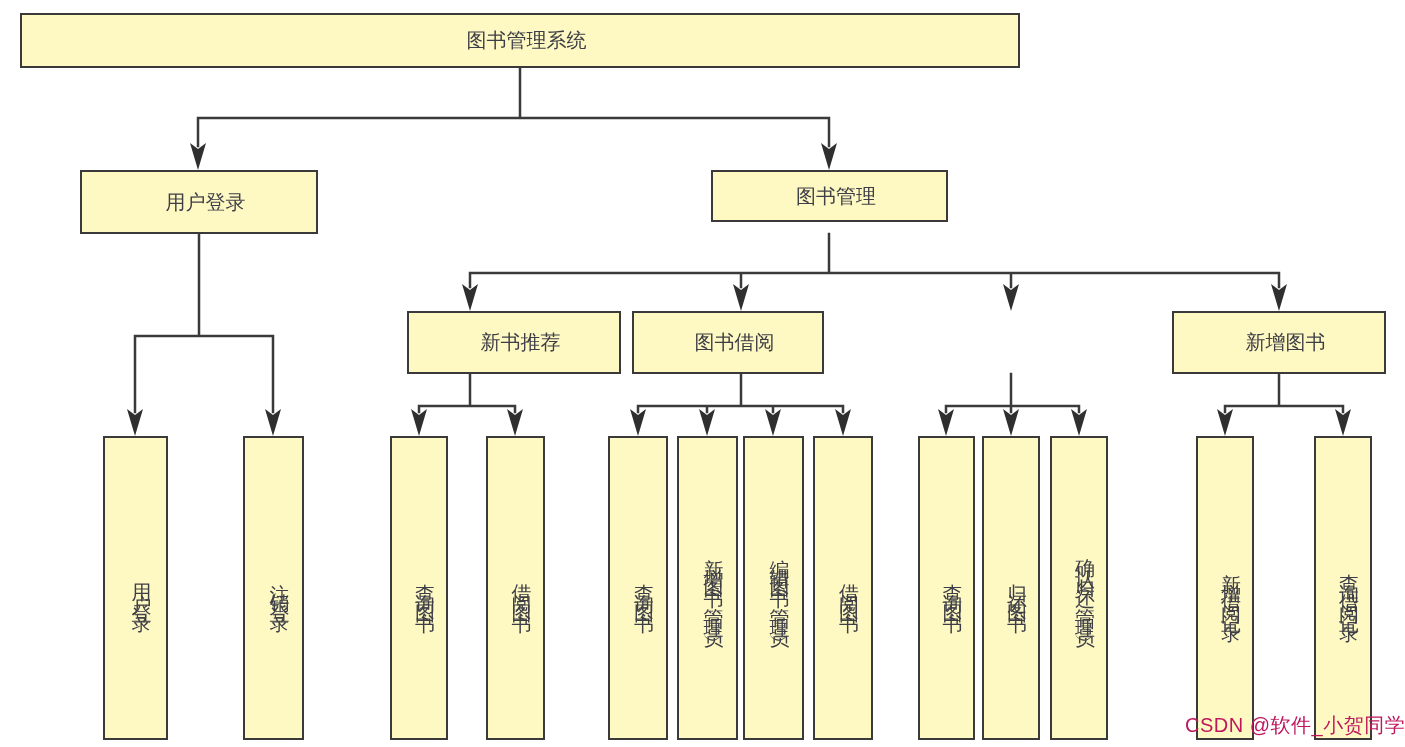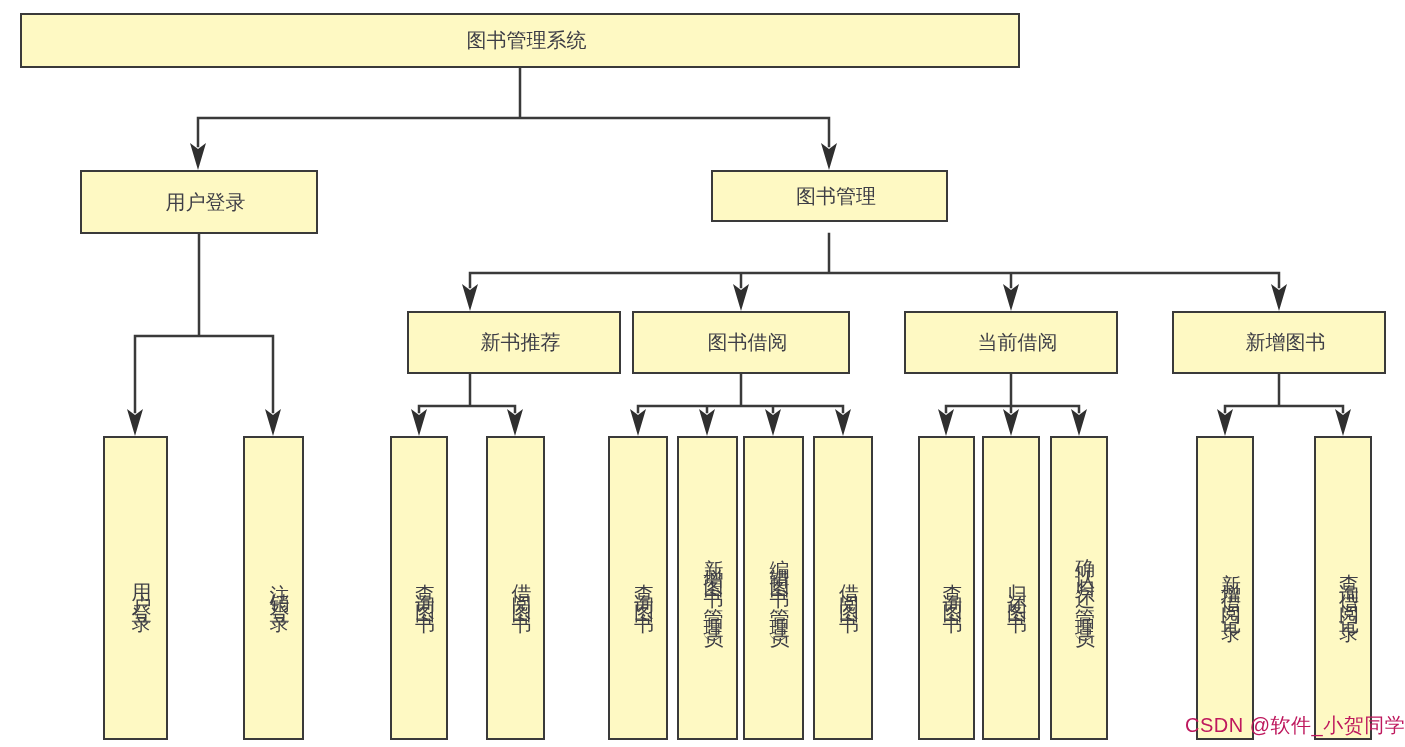--- a/index.html
+++ b/index.html
@@ -88,22 +88,21 @@
          M1217 409 L1225 415 L1233 409 L1225 436 Z
          M1335 409 L1343 415 L1351 409 L1343 436 Z"></path>
   </svg>
 
   <div class="node" style="left:20px; top:13px; width:1000px; height:55px;">图书管理系统</div>
 
   <div class="node" style="left:80px; top:170px; width:238px; height:64px;">用户登录</div>
   <div class="node" style="left:711px; top:170px; width:237px; height:52px;">图书管理</div>
 
   <div class="node" style="left:363px; top:311px; width:214px; height:63px;margin-left:44px;">新书推荐</div>
-  <div class="node" style="left:632px; top:311px; width:218px; height:63px;">图书借阅</div>
-  <div class="node" style="left:904px; top:311px; width:214px; height:63px;">当前借阅</div>
+  <div class="node" style="left:632px; top:311px; width:192px; height:63px;">图书借阅</div>
   <div class="node" style="left:1172px; top:311px; width:214px; height:63px;">新增图书</div>
 
   <div class="node leaf" style="left:103px; top:436px; width:65px; height:304px;">用户登录</div>
   <div class="node leaf" style="left:243px; top:436px; width:61px; height:304px;">注销登录</div>
 
   <div class="node leaf" style="left:390px; top:436px; width:58px; height:304px;">查询图书</div>
   <div class="node leaf" style="left:486px; top:436px; width:59px; height:304px;">借阅图书</div>
 
   <div class="node leaf" style="left:608px; top:436px; width:60px; height:304px;">查询图书</div>
   <div class="node leaf" style="left:677px; top:436px; width:61px; height:304px;">新增图书（管理员）</div>

